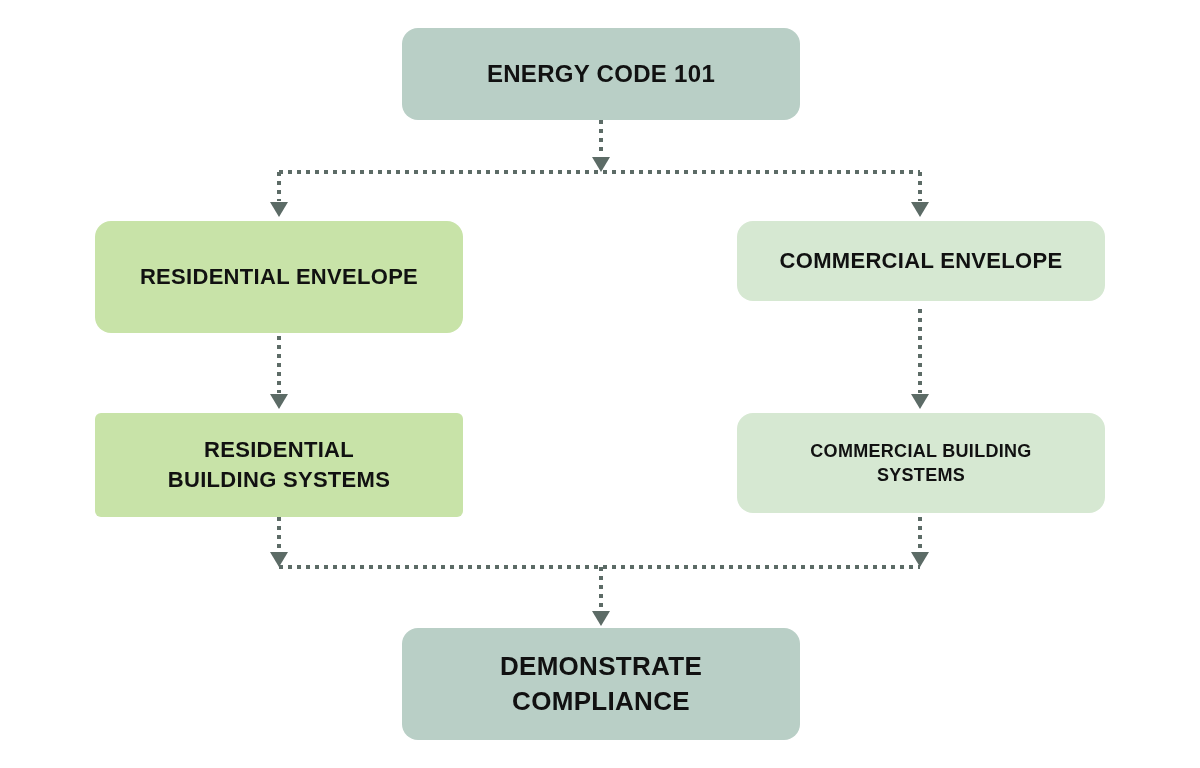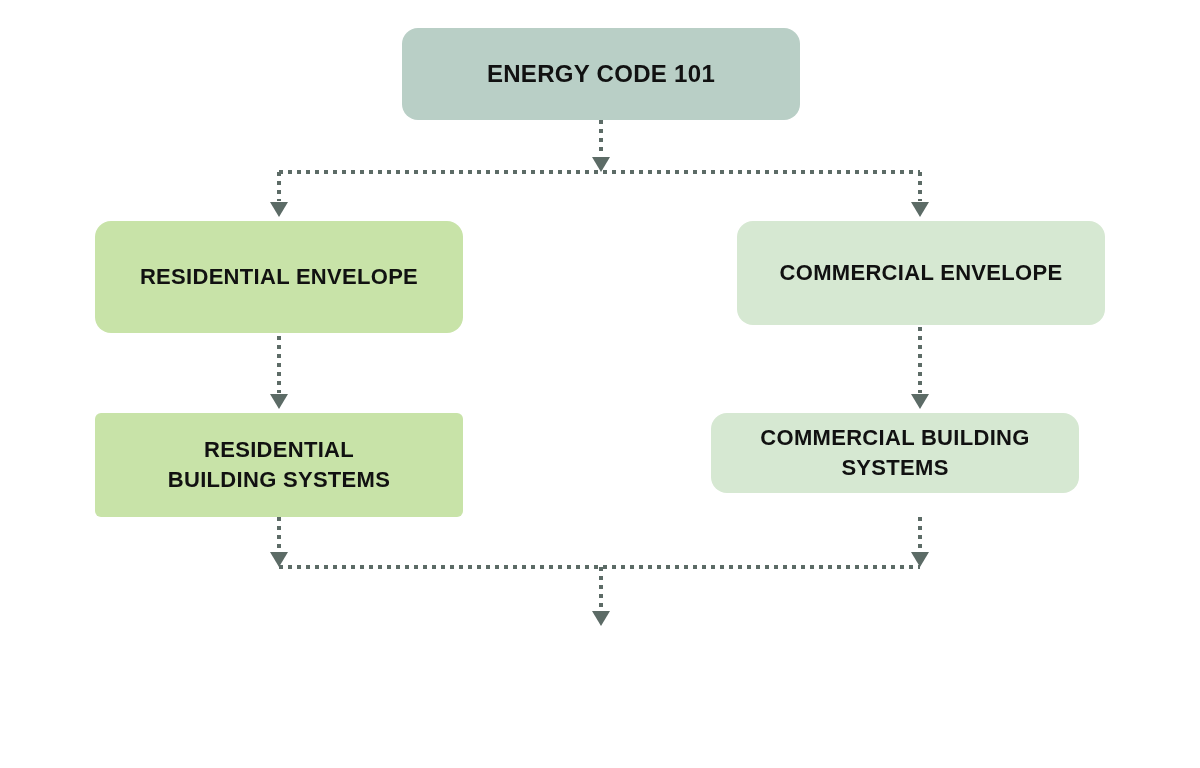--- a/index.html
+++ b/index.html
@@ -37,23 +37,23 @@
     font-weight: 700;
     color: #111111;
     letter-spacing: 0.3px;
     white-space: pre-line;
     line-height: 1.35;
     box-sizing: border-box;
     padding: 8px 32px;
   }
   .node-root        { left: 402px; top: 28px;  width: 398px; height: 92px;  font-size: 24px; }
   .node-res-env     { left: 95px;  top: 221px; width: 368px; height: 112px;  font-size: 22px; }
-  .node-com-env     { left: 737px; top: 221px; width: 368px; height: 104px;  font-size: 22px; }
+  .node-com-env     { left: 737px; top: 221px; width: 368px; height: 80px;  font-size: 22px; }
   .node-res-sys     { left: 95px;  top: 413px; width: 368px; height: 104px; font-size: 22px; border-radius: 6px; }
-  .node-com-sys     { left: 711px; top: 413px; width: 368px; height: 80px; font-size: 22px; }
+  .node-com-sys     { left: 737px; top: 413px; width: 368px; height: 100px; font-size: 18px; }
   .node-compliance  { left: 402px; top: 628px; width: 398px; height: 112px; font-size: 26px; }
 </style>
 </head>
 <body>
 
 <div class="canvas" style="background-color: rgb(255, 255, 255);">
 
   <svg class="connectors" width="1200" height="768" viewBox="0 0 1200 768" style="color: rgb(92, 107, 102);">
 
     <g>
@@ -89,14 +89,16 @@
   <div class="node node-res-env" style="background-color: rgb(200, 227, 168);">RESIDENTIAL ENVELOPE</div>
 
   <div class="node node-com-env" style="background-color: rgb(214, 232, 210);">COMMERCIAL ENVELOPE</div>
 
   <div class="node node-res-sys" style="background-color: rgb(200, 227, 168);">RESIDENTIAL
 BUILDING SYSTEMS</div>
 
   <div class="node node-com-sys" style="background-color: rgb(214, 232, 210);">COMMERCIAL BUILDING
 SYSTEMS</div>
 
+  <div class="node node-compliance" style="background-color: rgb(185, 207, 198);">DEMONSTRATE
+COMPLIANCE</div>
 
 </div>
 
 </body></html>

